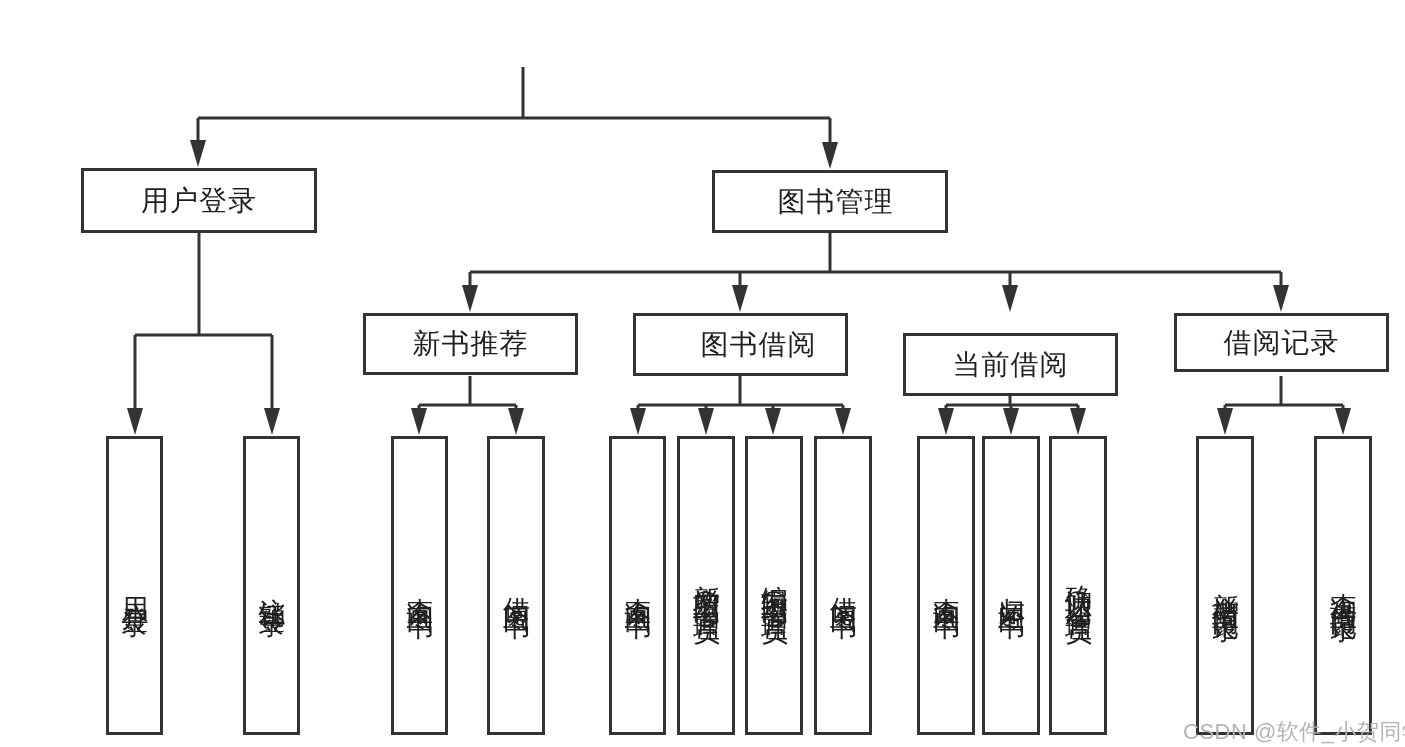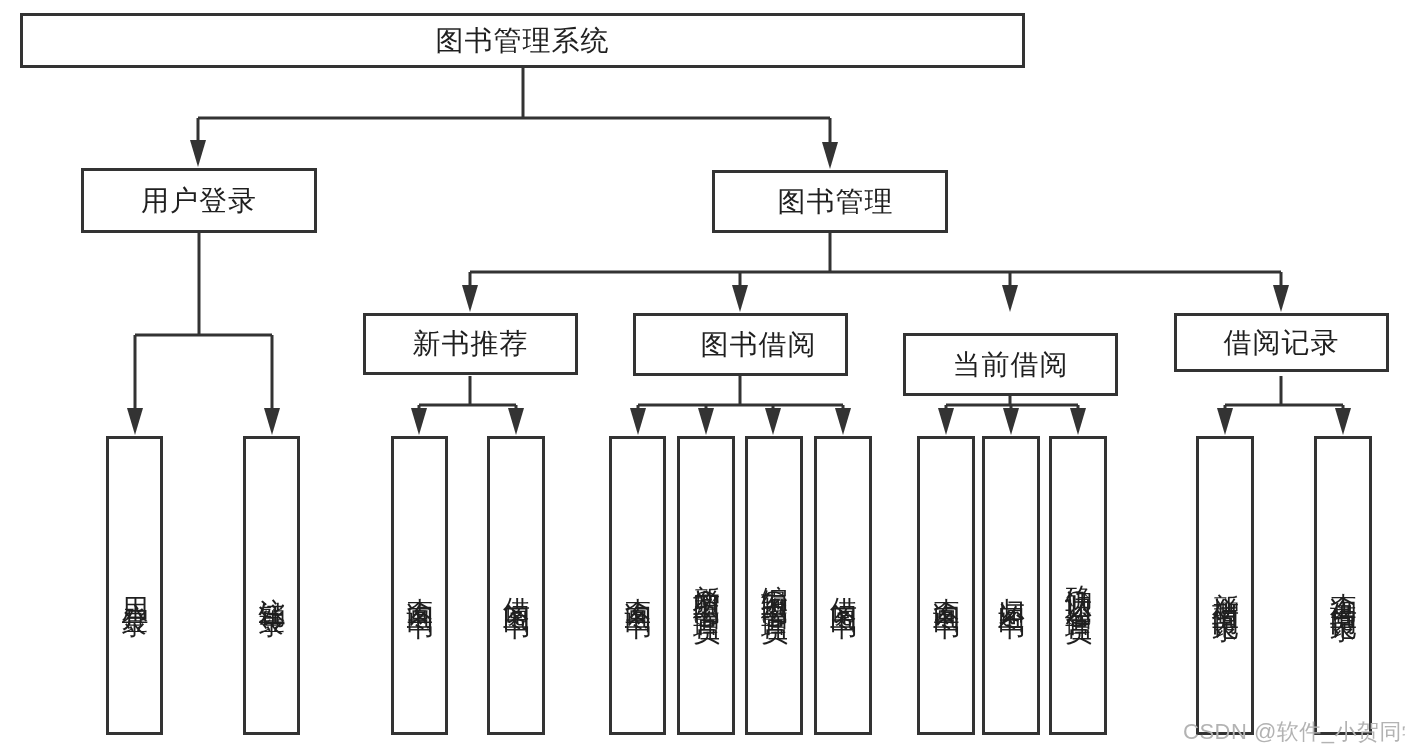--- a/index.html
+++ b/index.html
@@ -93,21 +93,20 @@
     <use href="#arr" x="1078" y="435"></use>
 
     <path d="M1281,376 V405"></path>
     <path d="M1225,405 H1343"></path>
     <path d="M1225,405 V412"></path>
     <path d="M1343,405 V412"></path>
     <use href="#arr" x="1225" y="435"></use>
     <use href="#arr" x="1343" y="435"></use>
   </svg>
 
-  <div class="hbox" style="left:20px;top:13px;width:1005px;height:55px;">图书管理系统</div>
 
   <div class="hbox" style="left:81px;top:168px;width:236px;height:65px;">用户登录</div>
   <div class="hbox" style="left:712px;top:170px;width:236px;height:63px;padding-left:11px;">图书管理</div>
 
   <div class="hbox" style="left:363px;top:313px;width:215px;height:62px;">新书推荐</div>
   <div class="hbox" style="left:633px;top:313px;width:215px;height:63px;padding-left:36px;">图书借阅</div>
   <div class="hbox" style="left:903px;top:313px;width:215px;height:63px;margin-top:20px;">当前借阅</div>
   <div class="hbox" style="left:1174px;top:313px;width:215px;height:59px;">借阅记录</div>
 
   <div class="vbox" style="left:106px;top:436px;width:57px;height:299px;">

